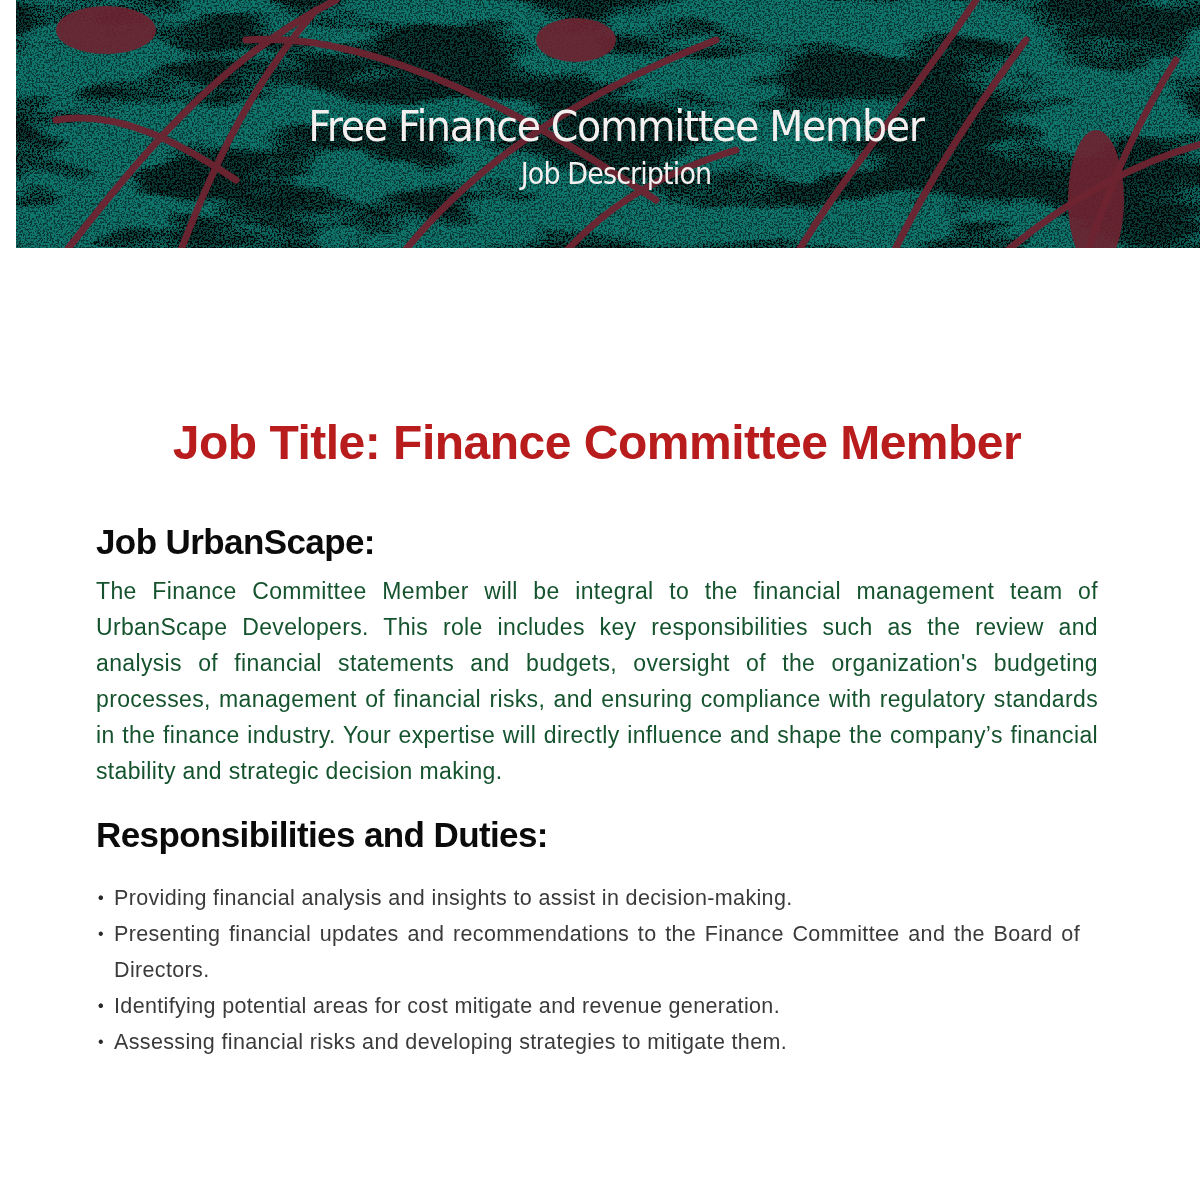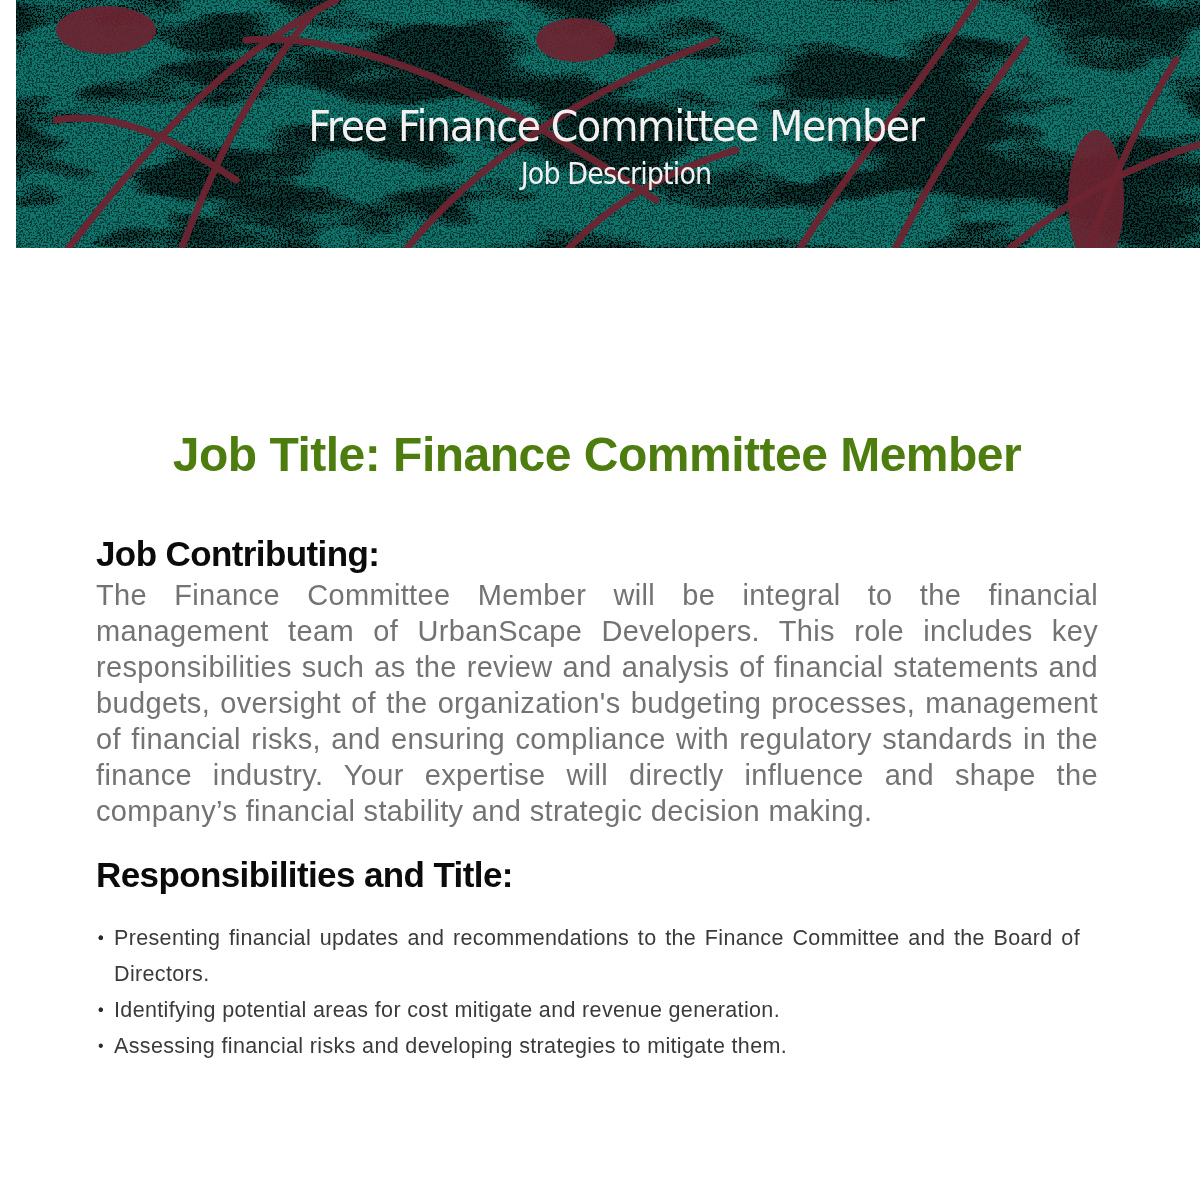--- a/index.html
+++ b/index.html
@@ -55,42 +55,42 @@
       margin: 0;
       transform: scaleX(0.9);
     }
     .content {
       position: absolute;
       left: 96px;
       top: 410px;
       width: 1002px;
     }
     .job-title {
-      margin: 12px;
+      margin: 0;
       text-align: center;
       font-size: 48px;
       font-weight: bold;
-      color: #4d7c0f;
+      color: #b91c1c;
       line-height: 66px;
       letter-spacing: -0.5px;
     }
     .section-heading {
       margin: 0;
       font-size: 35px;
       font-weight: bold;
       color: #0b0b0b;
       line-height: 46px;
       letter-spacing: -0.6px;
     }
     .h-desc { margin-top: 43px; }
     .paragraph {
-      margin: 0 0 0 0;
-      font-size: 29px;
+      margin: 8px 0 0 0;
+      font-size: 23px;
       line-height: 36px;
-      color: #737373;
+      color: #14532d;
       text-align: justify;
       letter-spacing: 0.35px;
     }
     .h-resp { margin-top: 23px; }
     .duties {
       list-style: none;
       padding: 0;
       margin: 22px 0 0 0;
       width: 984px;
     }
@@ -146,28 +146,28 @@
     </g>
   </svg>
   <h1 class="banner-title">Free Finance Committee Member</h1>
   <p class="banner-subtitle">Job Description</p>
 </header>
 
 <main class="content">
   <h2 class="job-title">Job Title: Finance Committee Member</h2>
 
   <section>
-    <h3 class="section-heading h-desc">Job Contributing:</h3>
+    <h3 class="section-heading h-desc">Job UrbanScape:</h3>
     <p class="paragraph">The Finance Committee Member will be integral to the financial management team of UrbanScape Developers. This role includes key responsibilities such as the review and analysis of financial statements and budgets, oversight of the organization's budgeting processes, management of financial risks, and ensuring compliance with regulatory standards in the finance industry. Your expertise will directly influence and shape the company’s financial stability and strategic decision making.</p>
   </section>
 
   <section>
-    <h3 class="section-heading h-resp">Responsibilities and Title:</h3>
+    <h3 class="section-heading h-resp">Responsibilities and Duties:</h3>
     <ul class="duties">
       <li><span class="bullet">•</span></li>
-      <li><span class="bullet">•</span></li>
+      <li><span class="bullet">•</span><span>Providing financial analysis and insights to assist in decision-making.</span></li>
       <li><span class="bullet">•</span><span>Presenting financial updates and recommendations to the Finance Committee and the Board of Directors.</span></li>
       <li><span class="bullet">•</span></li>
       <li><span class="bullet">•</span><span>Identifying potential areas for cost mitigate and revenue generation.</span></li>
       <li><span class="bullet">•</span><span>Assessing financial risks and developing strategies to mitigate them.</span></li>
     </ul>
   </section>
 </main>
 
 </body></html>

